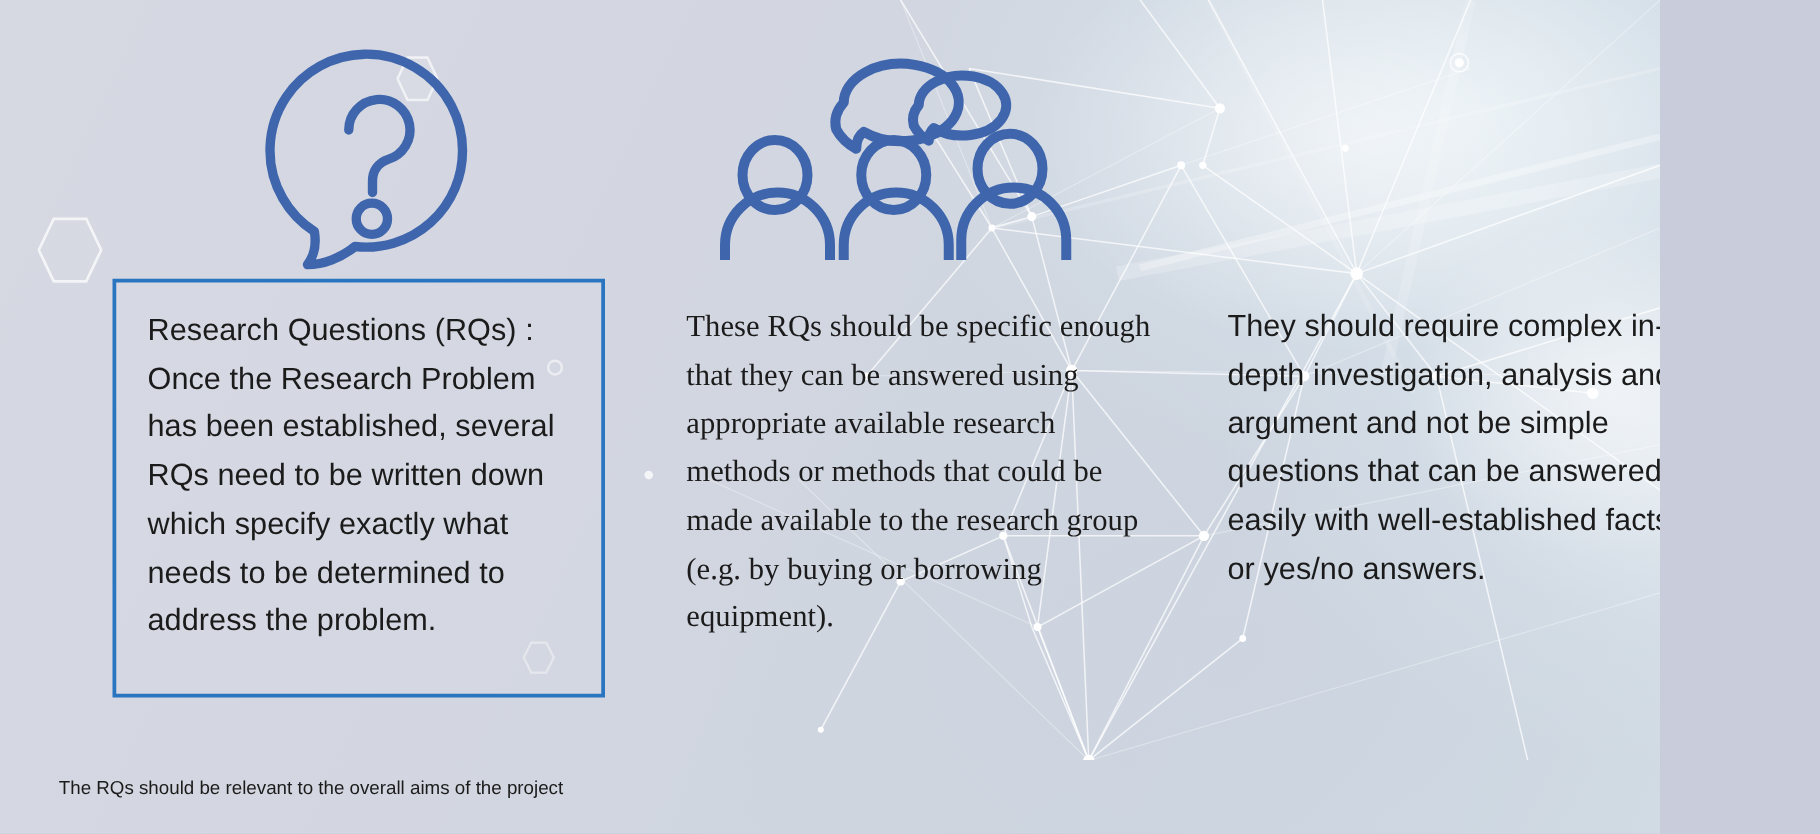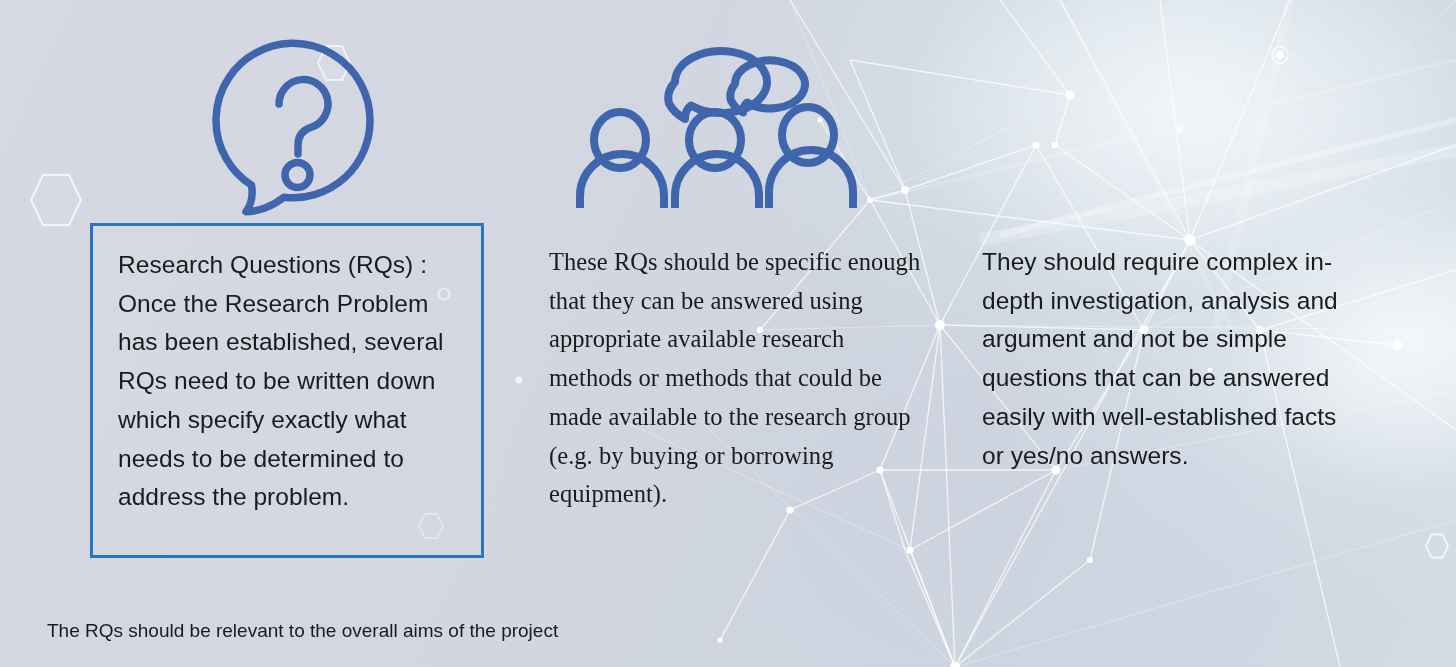--- a/index.html
+++ b/index.html
@@ -2,21 +2,21 @@
 <html><head>
 <meta charset="utf-8">
 <style>
   html, body {
     margin: 0;
     padding: 0;
     background: #c9cddb;
   }
   .slide {
     position: relative;
-    width: 1456px;
+    width: 1328px;
     height: 667px;
     overflow: hidden;
     font-family: "Liberation Sans", sans-serif;
     background:
       radial-gradient(ellipse 620px 420px at 1180px 90px, rgba(226,236,242,0.95) 0%, rgba(214,224,233,0.55) 45%, rgba(210,214,226,0.0) 75%),
       radial-gradient(ellipse 520px 360px at 1390px 330px, rgba(236,242,246,0.85) 0%, rgba(219,227,236,0.35) 50%, rgba(210,214,226,0.0) 80%),
       radial-gradient(ellipse 700px 520px at 980px 520px, rgba(205,210,222,0.55) 0%, rgba(208,212,224,0.0) 70%),
       linear-gradient(115deg, #d6d8e2 0%, #d4d7e1 26%, #d2d6e0 44%, #cfd6e0 58%, #cdd6e0 70%, #cdd8e2 82%, #d2dce4 100%);
   }
 
@@ -84,21 +84,21 @@
   .col-3 {
     left: 982px;
     top: 243px;
     width: 370px;
   }
 
   .footer-note {
     position: absolute;
     left: 47px;
     top: 618px;
-    font-size: 19px;
+    font-size: 15px;
     line-height: 26px;
     color: #1b1b1b;
     white-space: nowrap;
   }
 </style>
 </head>
 <body>
 
 <div class="slide">
 

